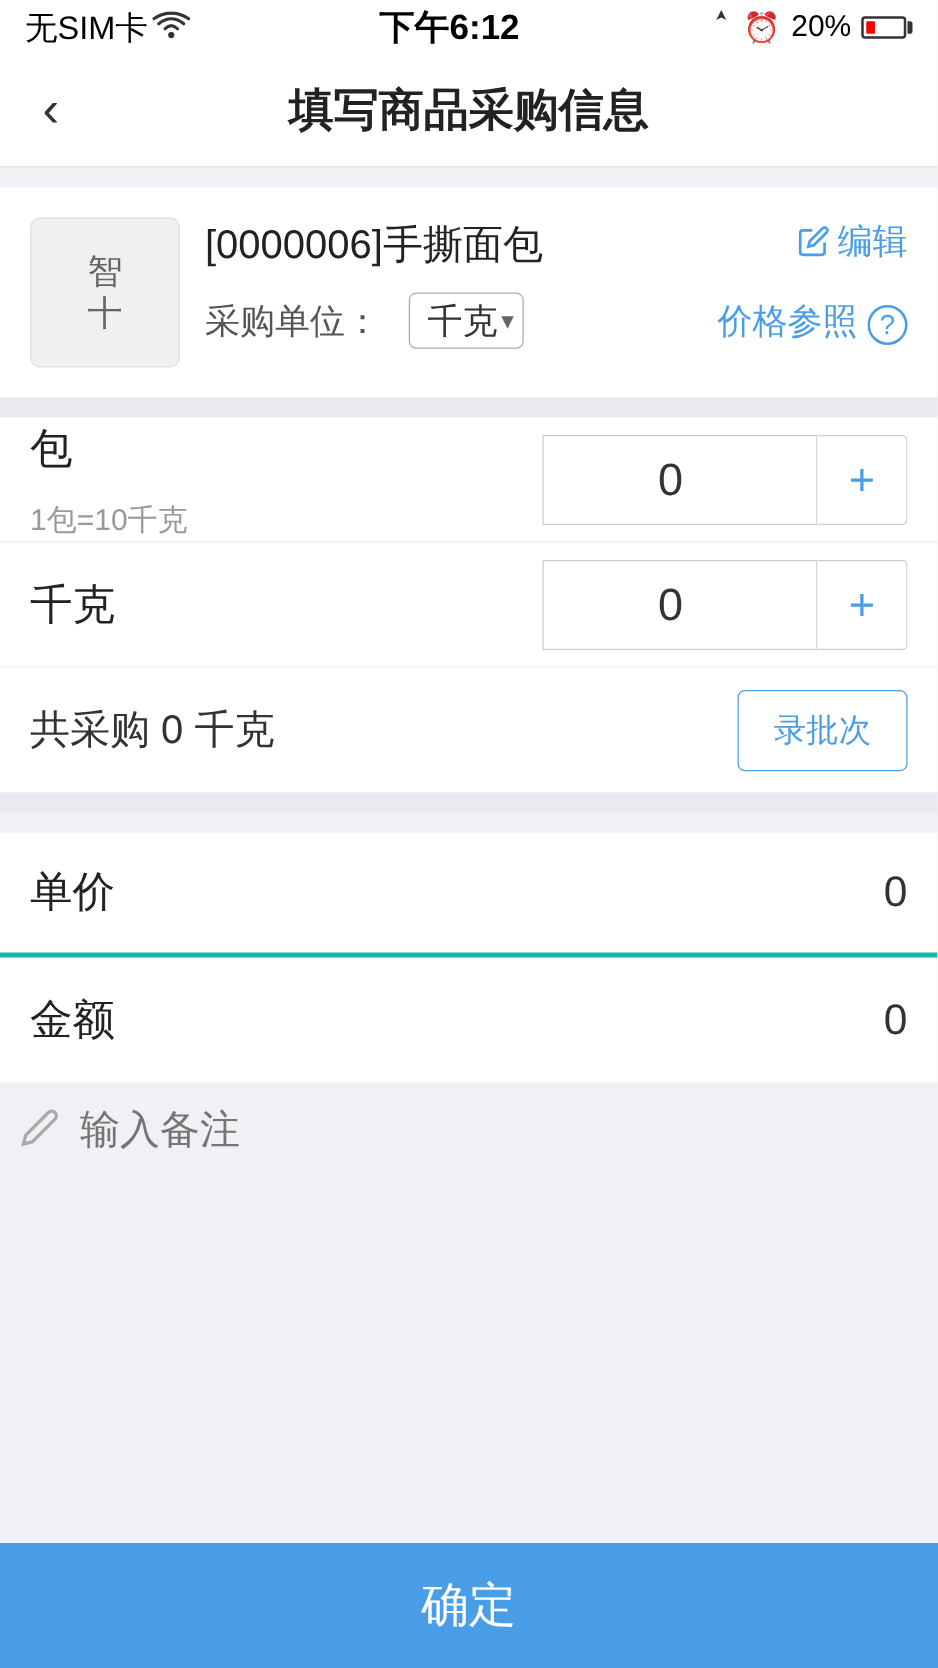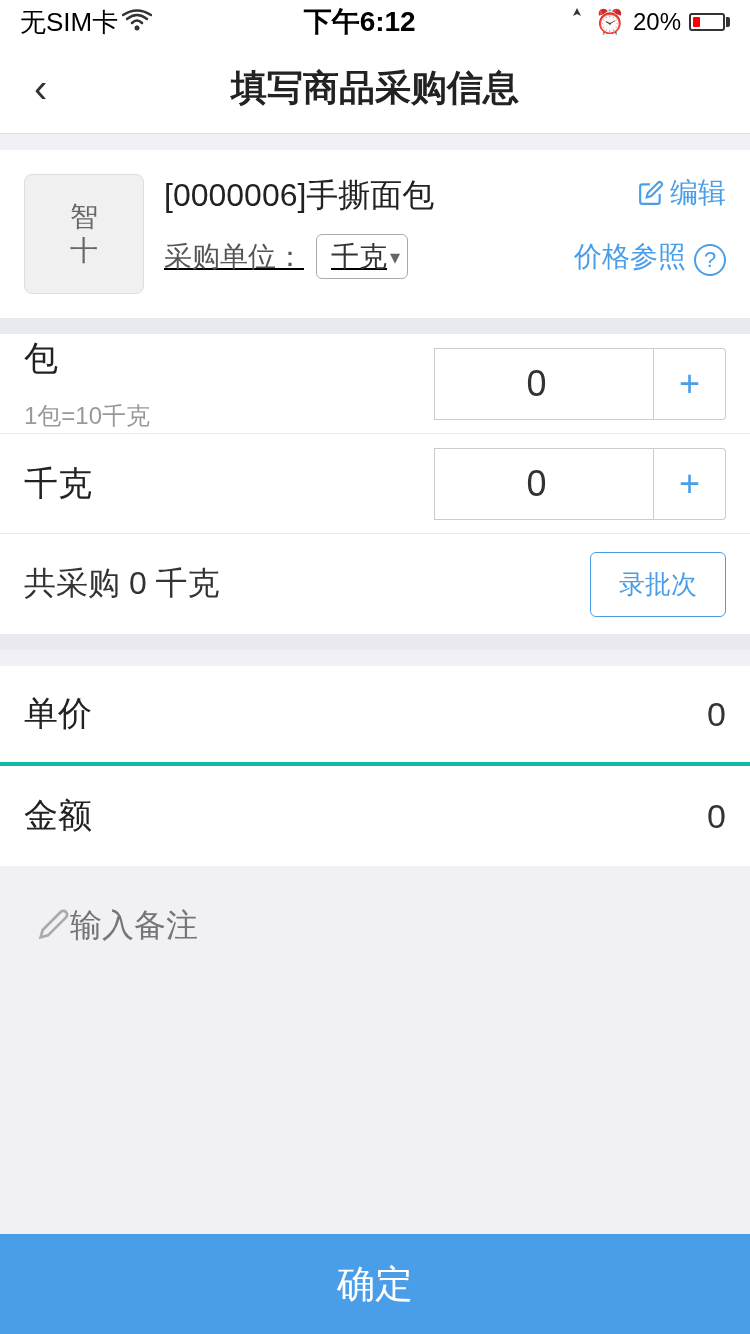--- a/index.html
+++ b/index.html
@@ -286,24 +286,25 @@
       color: #222;
     }
     .price-value {
       font-size: 34px;
       color: #333;
     }
 
     
     .notes-section {
       background: #f0f0f5;
-      padding: 38px;
+      padding: 16px;
       margin-top: 0;
       display: flex;
       align-items: flex-start;
+      gap: 16px;
       min-height: 120px;
     }
     .notes-icon {
       font-size: 30px;
       color: #aaa;
       margin-top: 4px;
     }
     .notes-input {
       flex: 1;
       background: transparent;
@@ -397,21 +398,21 @@
         <span class="product-name">[0000006]手撕面包</span>
         <span class="edit-btn">
           <svg width="26" height="26" viewBox="0 0 24 24" fill="none" stroke="#4a9ee8" stroke-width="2">
             <path d="M11 4H4a2 2 0 0 0-2 2v14a2 2 0 0 0 2 2h14a2 2 0 0 0 2-2v-7"></path>
             <path d="M18.5 2.5a2.121 2.121 0 0 1 3 3L12 15l-4 1 1-4 9.5-9.5z"></path>
           </svg>
           <span>编辑</span>
         </span>
       </div>
       <div class="product-unit-row">
-        <div style="display:flex;align-items:center;gap:12px;text-decoration:underline;">
+        <div style="display:flex;align-items:center;gap:23px;">
           <span class="unit-label">采购单位：</span>
           <div class="unit-select-wrapper">
             <select class="unit-select">
               <option>千克</option>
             </select>
             <span class="unit-dropdown-arrow">▾</span>
           </div>
         </div>
         <span class="price-ref">
           <span>价格参照</span>

